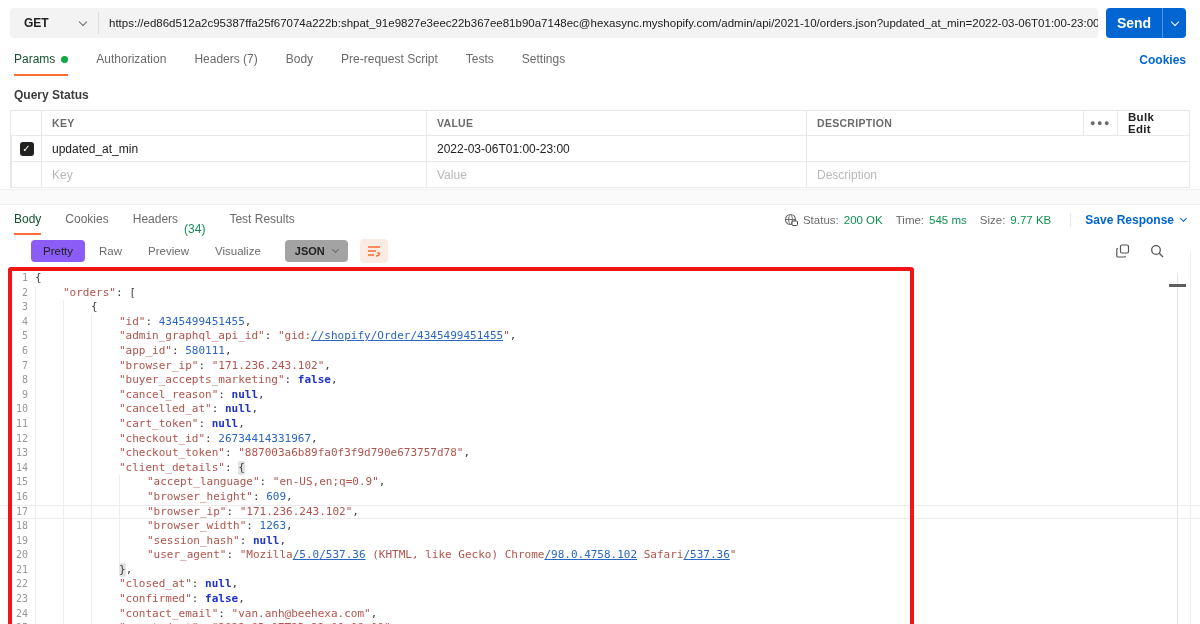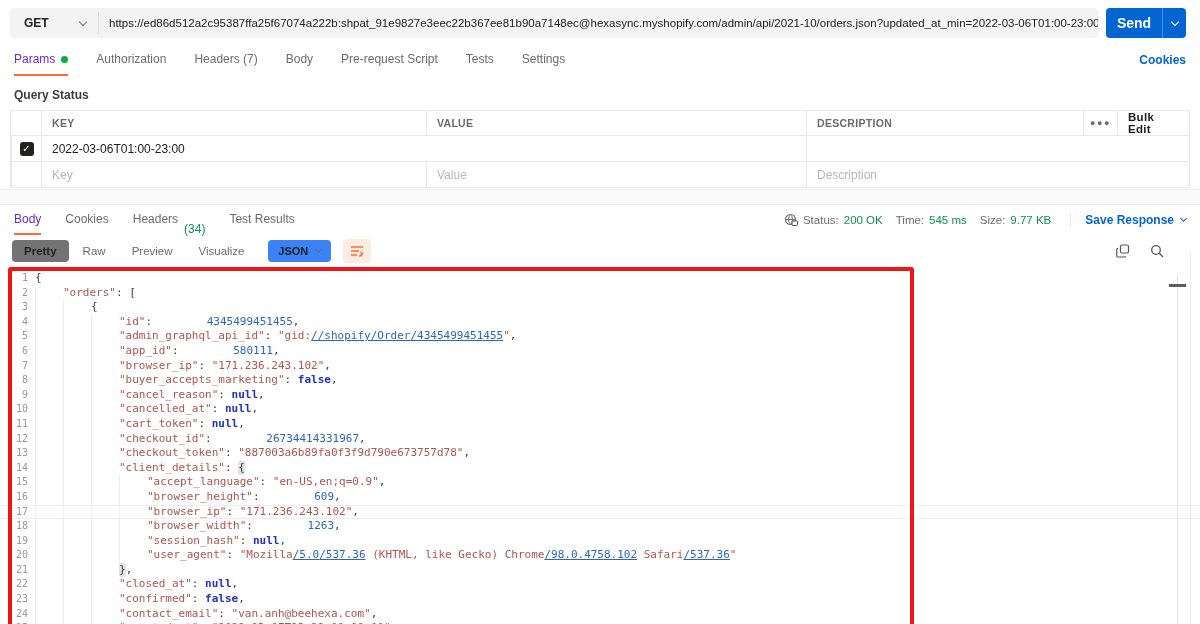--- a/index.html
+++ b/index.html
@@ -19,21 +19,21 @@
   .url-input { flex:1; display:flex; align-items:center; padding:0 10px; font-size:11.5px;
     color:#212121; white-space:nowrap; overflow:hidden; }
   .send-btn { width:80px; background:#0265d2; border-radius:4px; display:flex; color:#fff; cursor:pointer; }
   .send-main { flex:1; display:flex; align-items:center; justify-content:center; font-size:14px; font-weight:700; }
   .send-chev { width:24px; display:flex; align-items:center; justify-content:center; border-left:1px solid rgba(255,255,255,.3); }
 
   
   .req-tabs-row { display:flex; align-items:stretch; padding:0 14px; height:32px; margin-top:6px; font-size:12px; }
   .rtab { display:flex; align-items:center; gap:6px; margin-right:28px; color:#6b6b6b;
     border-bottom:2px solid transparent; cursor:pointer; }
-  .rtab.active { color:#6d28d9; border-bottom-color:#ff6c37; font-weight:400; }
+  .rtab.active { color:#14532d; border-bottom-color:#ff6c37; font-weight:400; }
   .greendot { width:7px; height:7px; border-radius:50%; background:#0caa41; display:inline-block; }
   .cookies-link { margin-left:auto; align-self:center; color:#0265d2; font-size:12px; font-weight:600; cursor:pointer; }
 
   .query-title { padding:12px 14px 8px; font-size:12px; font-weight:600; color:#3c3c3c; }
 
   
   .ptable { margin:0 10px; border:1px solid #e8e8e8; font-size:12px; }
   .prow { display:grid; grid-template-columns:30px 385px 380px 1fr 34px 72px; align-items:stretch; }
   .prow > div { border-left:1px solid #e8e8e8; display:flex; align-items:center; padding:0 10px; overflow:hidden; }
   .prow > div:first-child { border-left:none; justify-content:center; padding:0; }
@@ -53,42 +53,42 @@
   .resp-tabs-row { display:flex; align-items:stretch; height:30px; padding:0 14px; font-size:12px; }
   .resp-meta { margin-left:auto; display:flex; align-items:center; gap:5px; font-size:11.5px; color:#6b6b6b; }
   .meta-val { color:#0f9150; margin-right:8px; }
   .save-resp { display:flex; align-items:center; gap:7px; color:#0265d2; font-weight:600; font-size:12px;
     border-left:1px solid #e8e8e8; padding-left:14px; margin-left:6px; cursor:pointer; }
   .save-resp .chev { width:5px; height:5px; }
 
   
   .view-row { display:flex; align-items:center; height:31px; padding:0 12px; gap:2px; }
   .vtab { font-size:11.5px; color:#6b6b6b; padding:5px 12px; border-radius:4px; cursor:pointer; }
-  .vtab.active { background:#737373; color:#212121; font-weight:700; }
-  .lang-dd { display:flex; align-items:center; gap:8px; background:#3b82f6; border-radius:4px;
+  .vtab.active { background:#8b5cf6; color:#212121; font-weight:400;margin-left:19px; }
+  .lang-dd { display:flex; align-items:center; gap:8px; background:#a3a3a3; border-radius:4px;
     padding:5px 10px; font-size:11px; font-weight:600; color:#212121; margin-left:10px; cursor:pointer; }
   .lang-dd .chev { width:5px; height:5px; color:#6b6b6b; }
   .beautify { width:28px; height:24px; background:#fbece3; border-radius:4px; margin-left:10px;
     display:flex; align-items:center; justify-content:center; cursor:pointer; }
   .right-icons { margin-left:auto; display:flex; align-items:center; gap:20px; margin-right:24px; color:#555; }
   .right-icons svg { cursor:pointer; }
 
   
   .editor { position:relative; height:372px; padding-top:5px;
     font-family:"DejaVu Sans Mono", monospace; font-size:11px; }
   .cl { display:flex; height:14.6px; line-height:14.6px; align-items:stretch; }
   .cl.hl { box-shadow:inset 0 1px 0 #ececec, inset 0 -1px 0 #ececec; }
   .ln { width:28px; flex:none; text-align:right; color:#989898; font-size:10px;
     padding-right:0; user-select:none; line-height:14.6px; }
   .lc { display:flex; padding-left:7px; align-items:stretch; }
   .lc span { white-space:pre; line-height:14.6px; }
   .ig { width:28px; flex:none; border-left:1px solid #ededed; }
   .tk-p { color:#3d3d3d; }
   .tk-k, .tk-s { color:#b0544c; }
-  .tk-n { color:#2a66c2;margin-left:48px; }
+  .tk-n { color:#2a66c2; }
   .tk-b { color:#2134c7; font-weight:bold; }
   .tk-l { color:#2a66c2; text-decoration:underline; }
   .tk-hb { background:#e2e2e2; border-radius:2px; color:#3d3d3d; }
 
   .annotation-rect { position:absolute; left:8px; top:1px; width:906px; height:366px;
     border:4px solid #f11414; border-radius:3px; pointer-events:none; z-index:5; }
   .sb-track { position:absolute; right:22px; top:8px; bottom:2px; width:1px; background:#e4e4e4; }
   .sb-thumb { position:absolute; right:14px; top:18px; width:17px; height:3px; background:#5f5f5f; cursor:grab; }
   .page-edge { position:absolute; right:9px; top:252px; bottom:0; width:1px; background:#ededed; }
 </style>
@@ -147,20 +147,21 @@
     <div>KEY</div>
     <div>VALUE</div>
     <div>DESCRIPTION</div>
     <div class="more-dots">●●●</div>
     <div class="bulk-edit">Bulk Edit</div>
   </div>
   <div class="prow body">
     <div>
         <span class="checkbox">✓</span>
       </div>
+    <div>updated_at_min</div>
     <div>2022-03-06T01:00-23:00</div>
     <div class="desc-cell"></div>
   </div>
   <div class="prow body">
     <div></div>
     <div class="ph">Key</div>
     <div class="ph">Value</div>
     <div class="ph desc-cell">Description</div>
   </div>
 </div>

